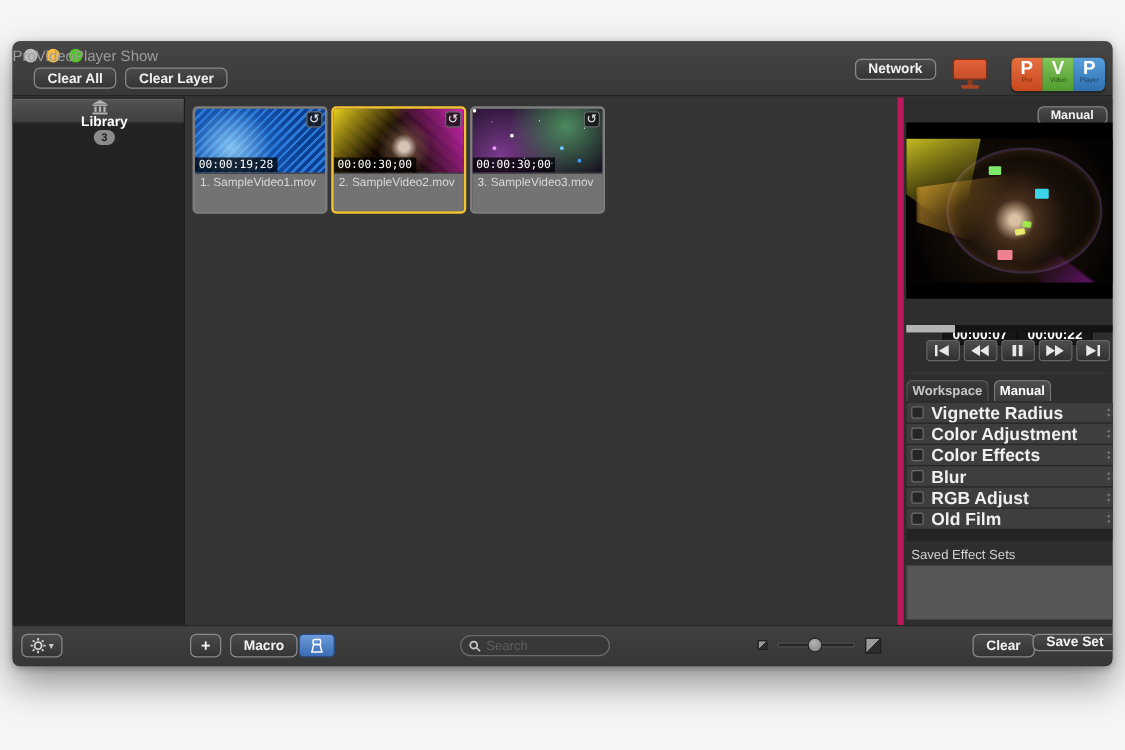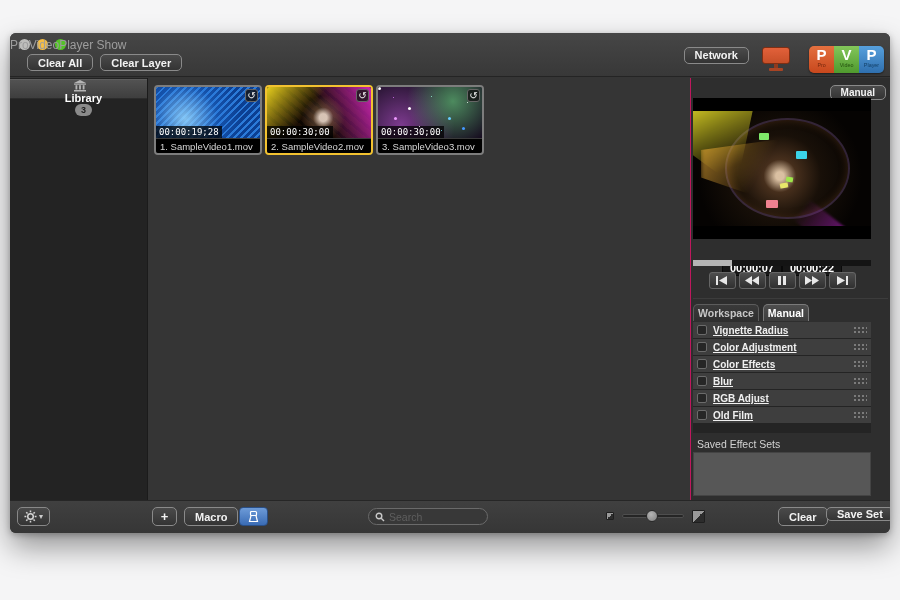--- a/index.html
+++ b/index.html
@@ -128,28 +128,28 @@
     background:rgba(20,20,20,.8); border:1px solid #666; border-radius:3px;
     color:#eee; font-size:10px; line-height:11px; text-align:center;
     font-family:"DejaVu Sans", sans-serif;
   }
   .clip-tc {
     position:absolute; left:0; bottom:0; background:rgba(0,0,0,.75);
     color:#fff; font-family:"DejaVu Sans Mono", monospace; font-size:9px;
     padding:1px 3px; letter-spacing:0;
   }
   .clip-label {
-    height:15px; background:#000000; border-top:1px solid #3a3a3a;
+    height:31px; background:#737373; border-top:1px solid #3a3a3a;
     color:#d8d8d8; font-size:9.5px; line-height:15px; padding-left:4px;
     white-space:nowrap; overflow:hidden;
   }
   
   .rightpanel {
-    position:absolute; right:0; top:0; width:200px; bottom:0;
-    background:#2e2e2e; border-left:1px solid #be185d; padding:0 2px;
+    position:absolute; right:0; top:0; width:172px; bottom:0;
+    background:#2e2e2e; border-left:5px solid #be185d; padding:0 2px;
   }
   .manual-row { position:absolute; right:4px; top:4px; }
   .preview {
     position:absolute; left:2px; top:20px; width:178px; height:141px;
     background:#000; overflow:hidden;
   }
   .preview-art { position:absolute; left:0; top:13px; right:0; bottom:13px; background:#050302; overflow:hidden; }
   .vortex {
     position:absolute; left:-10%; top:-15%; width:120%; height:130%;
     background:
@@ -211,21 +211,21 @@
     background:#242424; overflow:hidden;
   }
   .fx-row {
     height:16px; margin-bottom:1px; background:#3e3e3e;
     display:flex; align-items:center; padding:0 4px;
   }
   .checkbox {
     width:10px; height:10px; background:#262626; border:1px solid #6b6b6b;
     border-radius:2px; margin-right:6px; flex:none;
   }
-  .fx-label { flex:1; color:#f0f0f0; font-size:10px; font-weight:bold; white-space:nowrap; overflow:hidden;text-decoration:underline; }
+  .fx-label { flex:1; color:#f0f0f0; font-size:14px; font-weight:bold; white-space:nowrap; overflow:hidden; }
   .grip {
     width:15px; height:10px; flex:none;
     background-image:radial-gradient(#7b7b7b 1px, rgba(0,0,0,0) 1.1px);
     background-size:4px 4px; background-position:1px 1px;
   }
   .saved-label { position:absolute; left:6px; top:360px; color:#d2d2d2; font-size:10.5px; }
   .saved-box {
     position:absolute; left:2px; top:374px; width:178px; height:44px;
     background:#575757; border:1px solid #444;
   }

